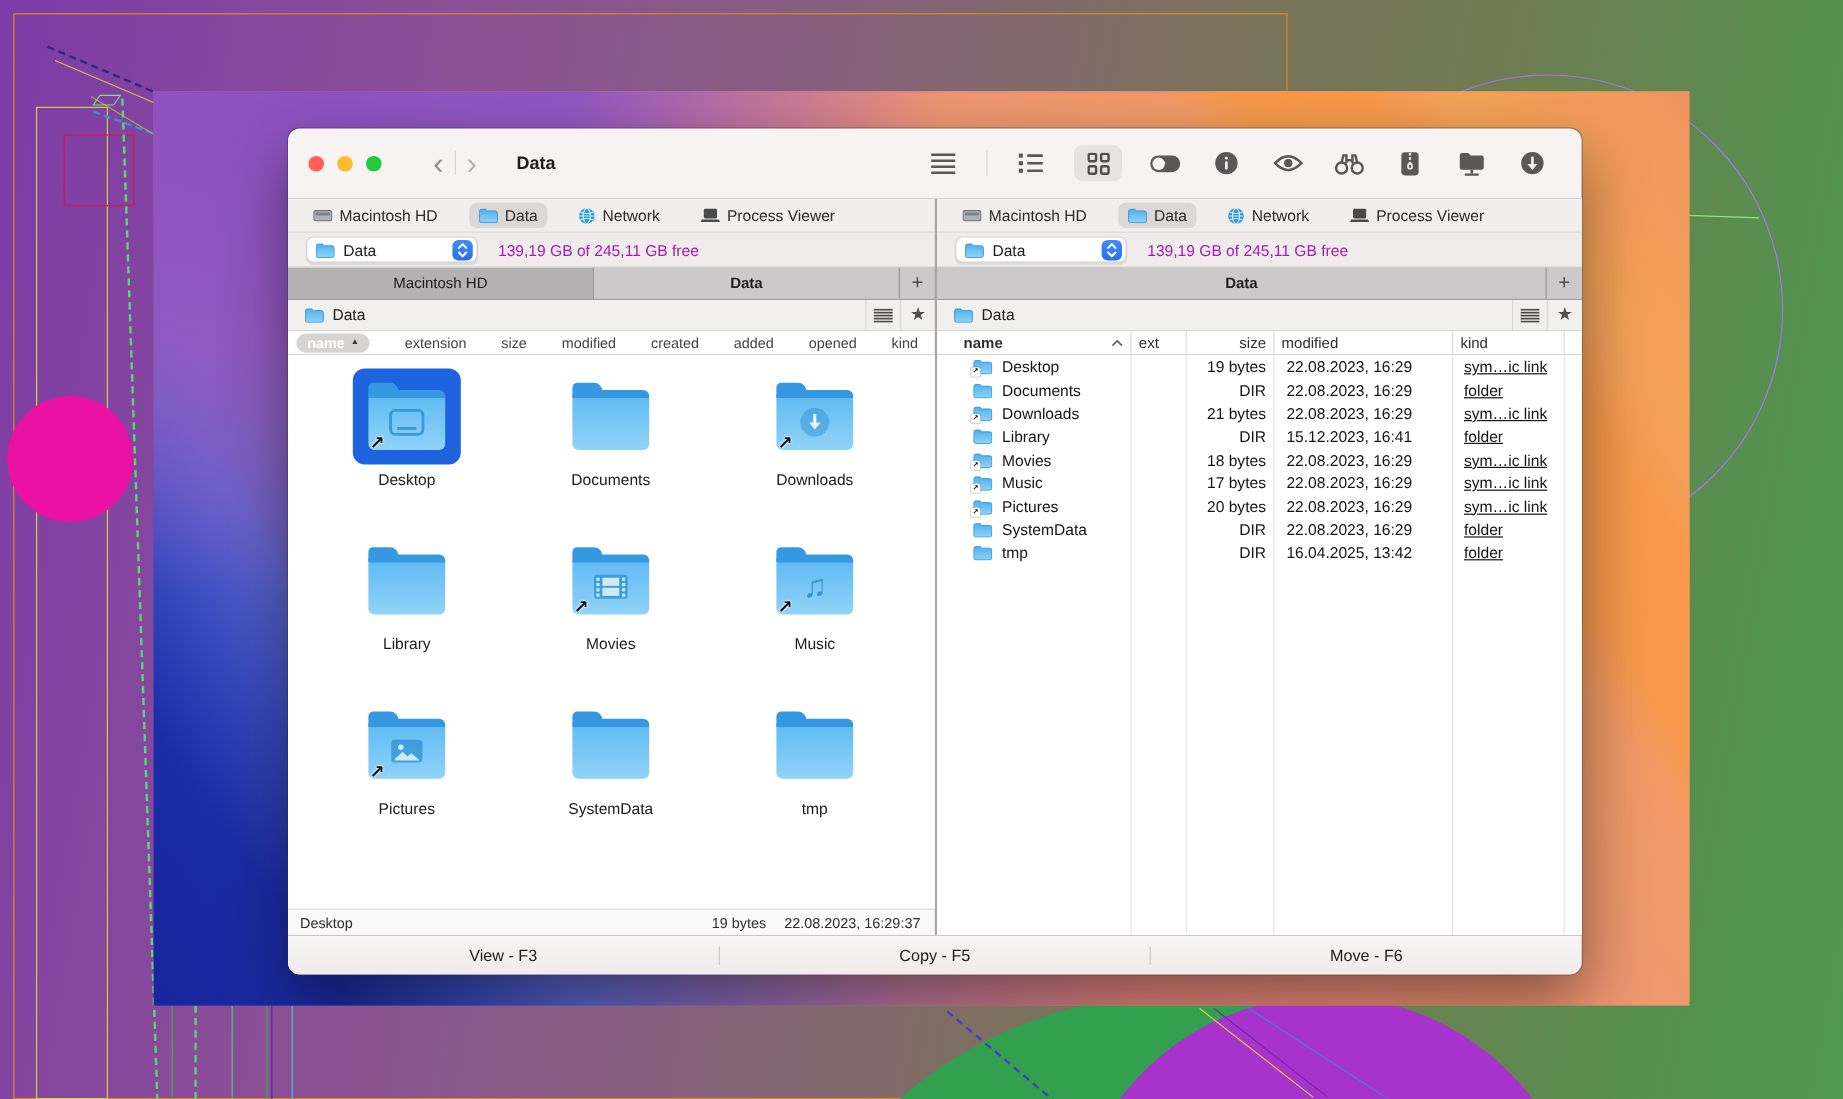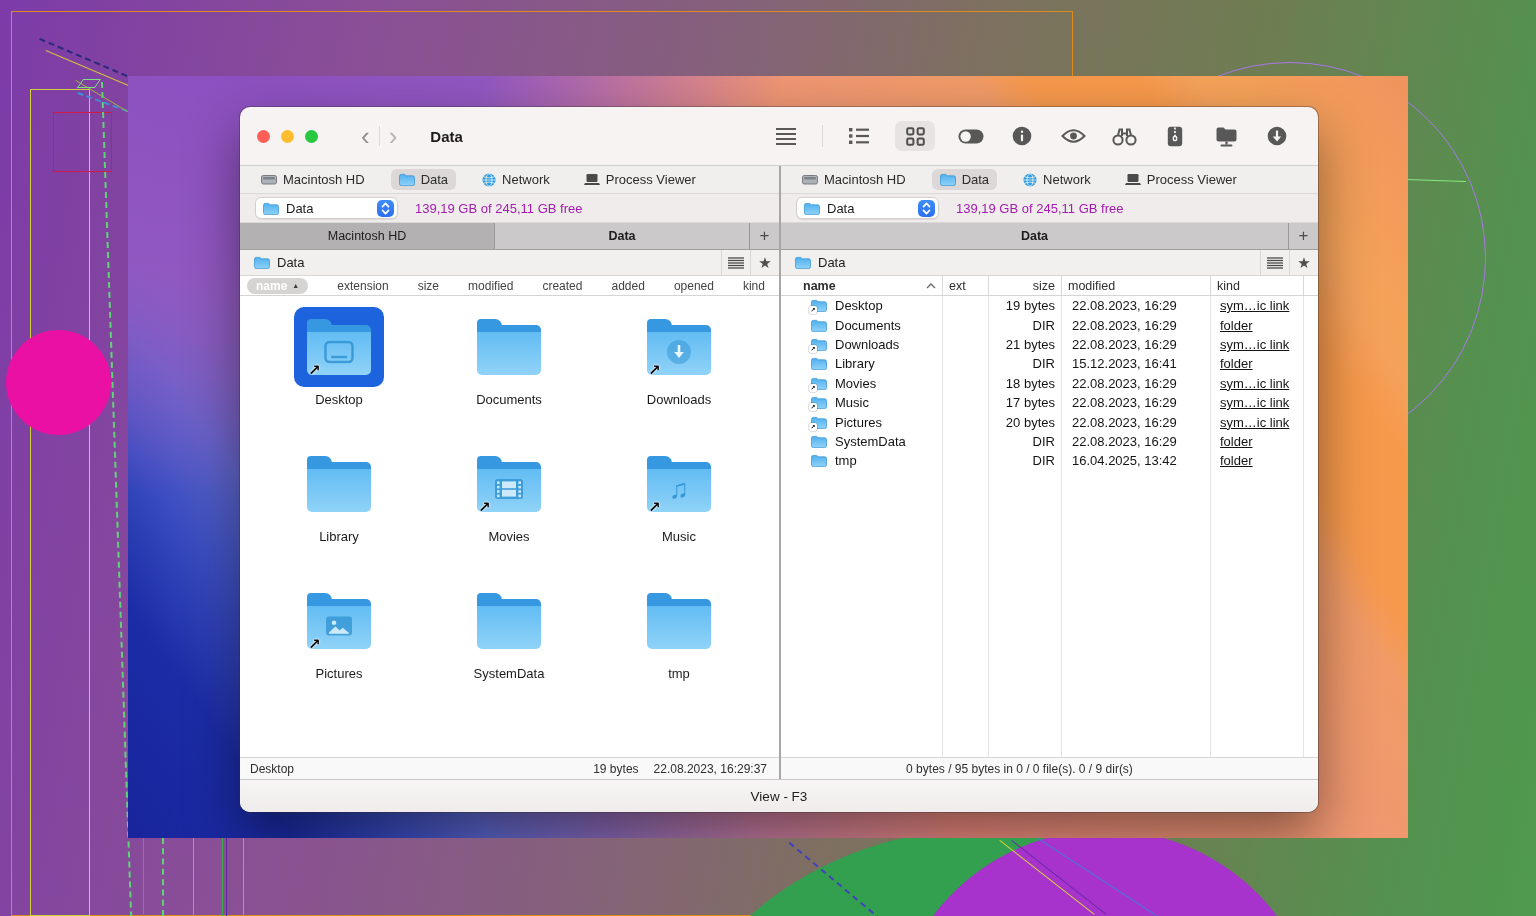--- a/index.html
+++ b/index.html
@@ -772,25 +772,24 @@
                   </div>
                 <div></div>
                   <div class="csize">DIR</div>
                   <div class="cmod">16.04.2025, 13:42</div>
                   <div class="ckind">folder</div>
                   <div></div>
               </div>
             </div>
           </div>
 
-          <div class="statusrow center">
-            <span>0 bytes / 95 bytes in 0 / 0 file(s). 0 / 9 dir(s)</span>
-          </div>
         </div>
       </div>
 
       <div class="fnbar">
         <div class="fnbtn">View - F3</div>
+        <div class="fnbtn">Copy - F5</div>
+        <div class="fnbtn">Move - F6</div>
       </div>
 
     </div>
   </div>
 </div>
 
 </body></html>

